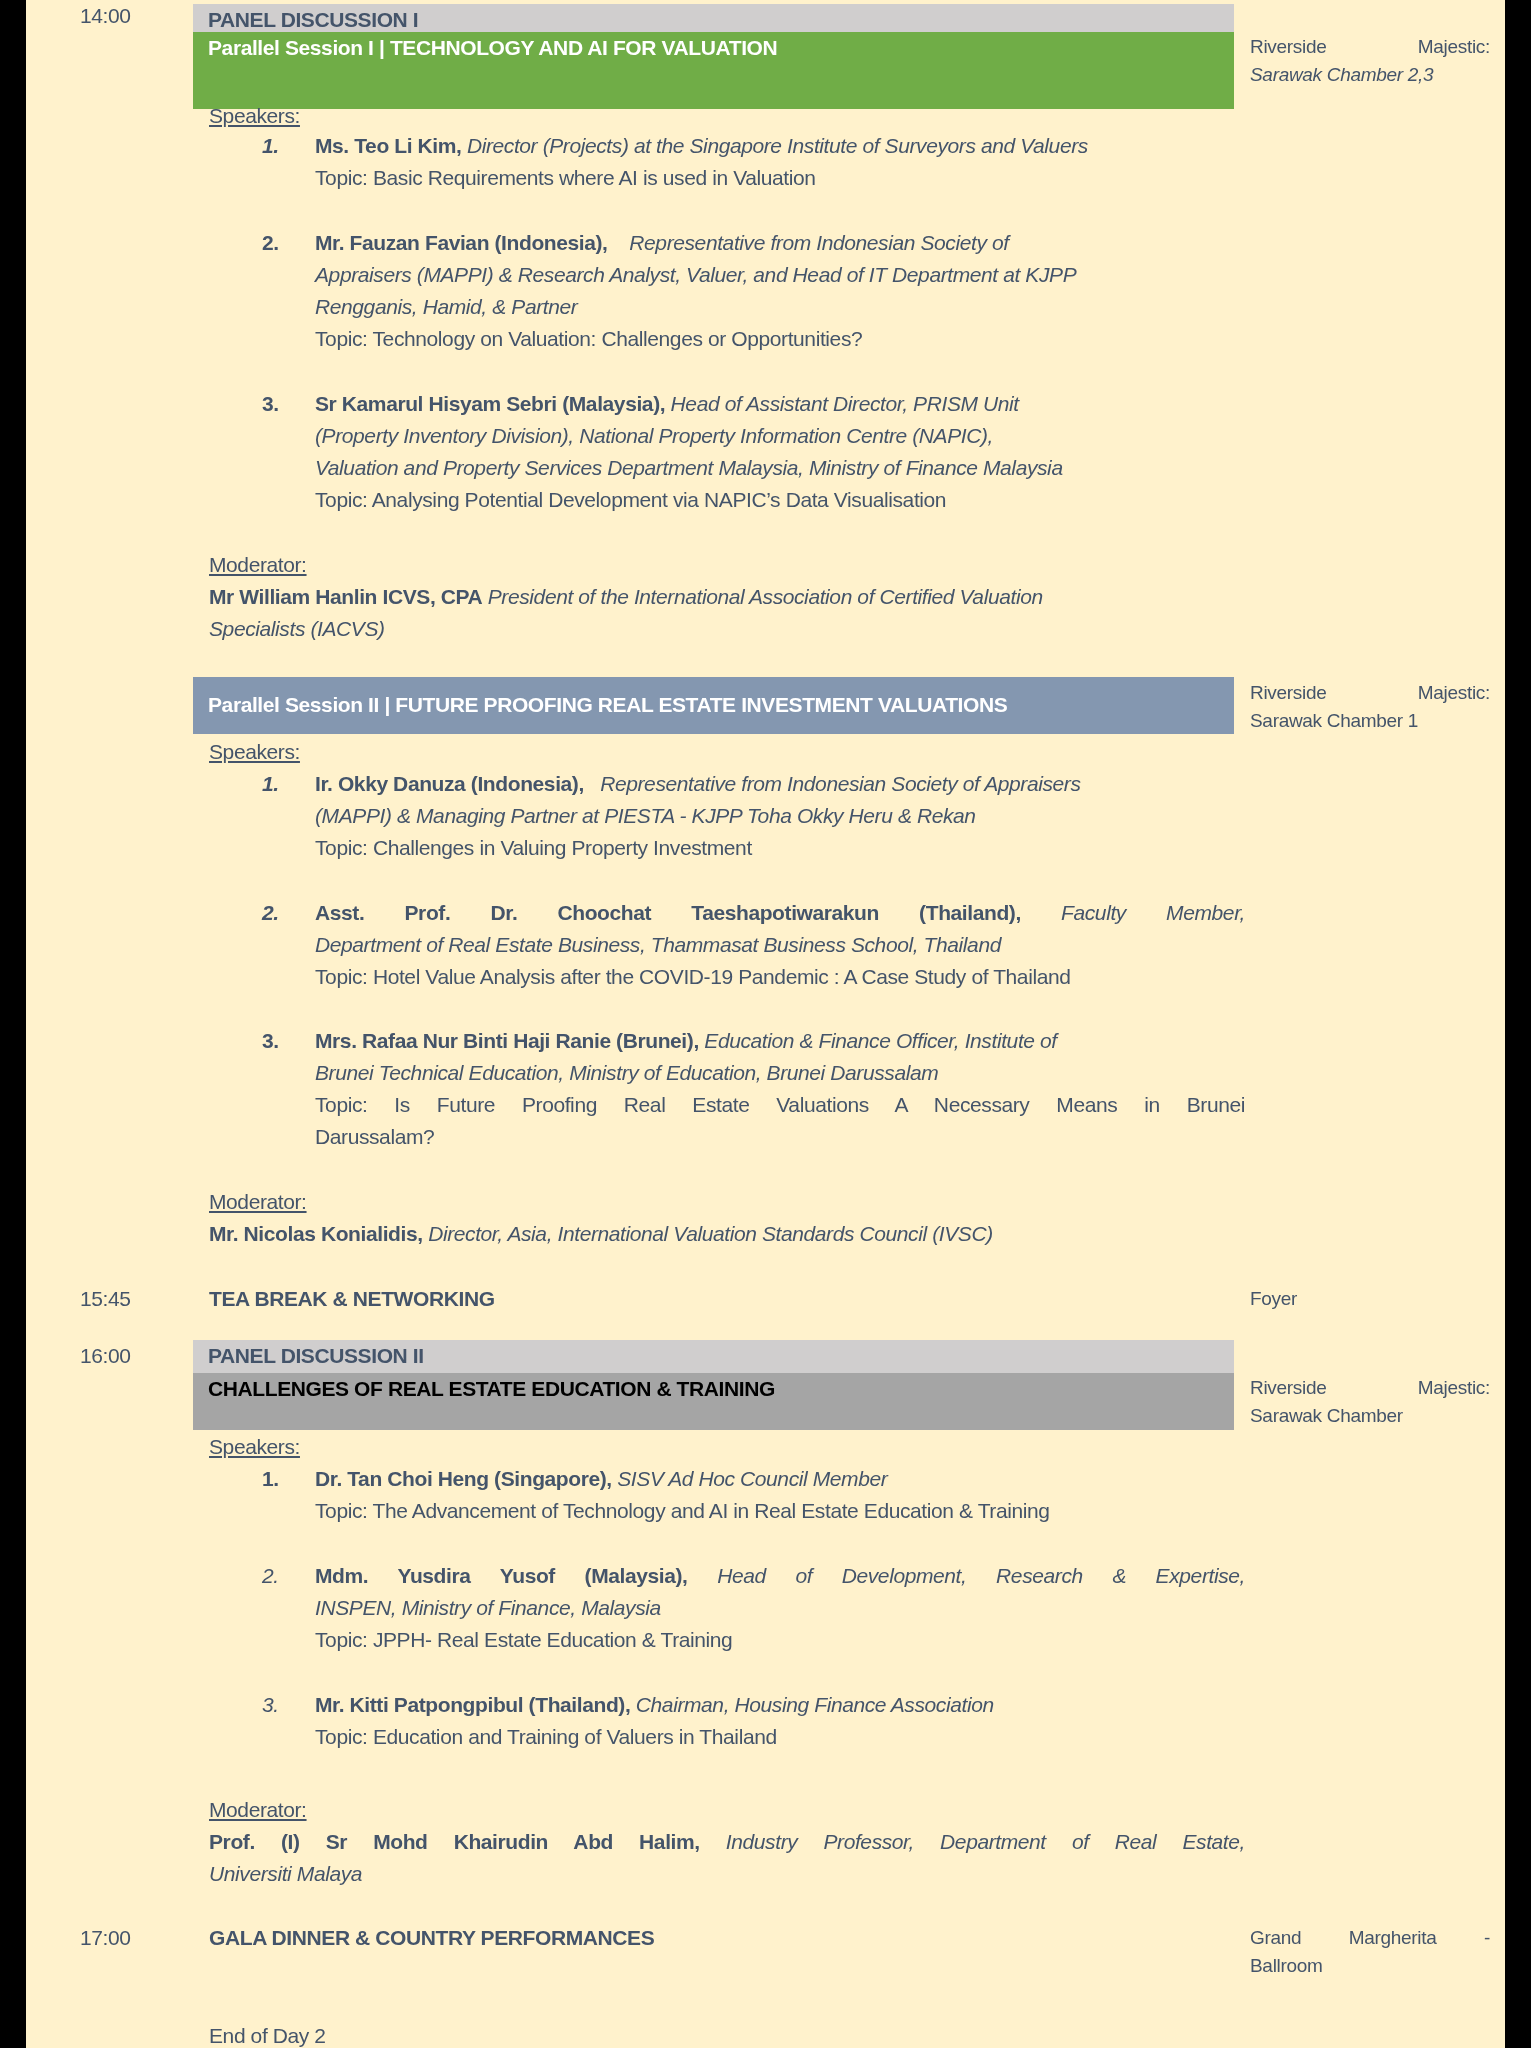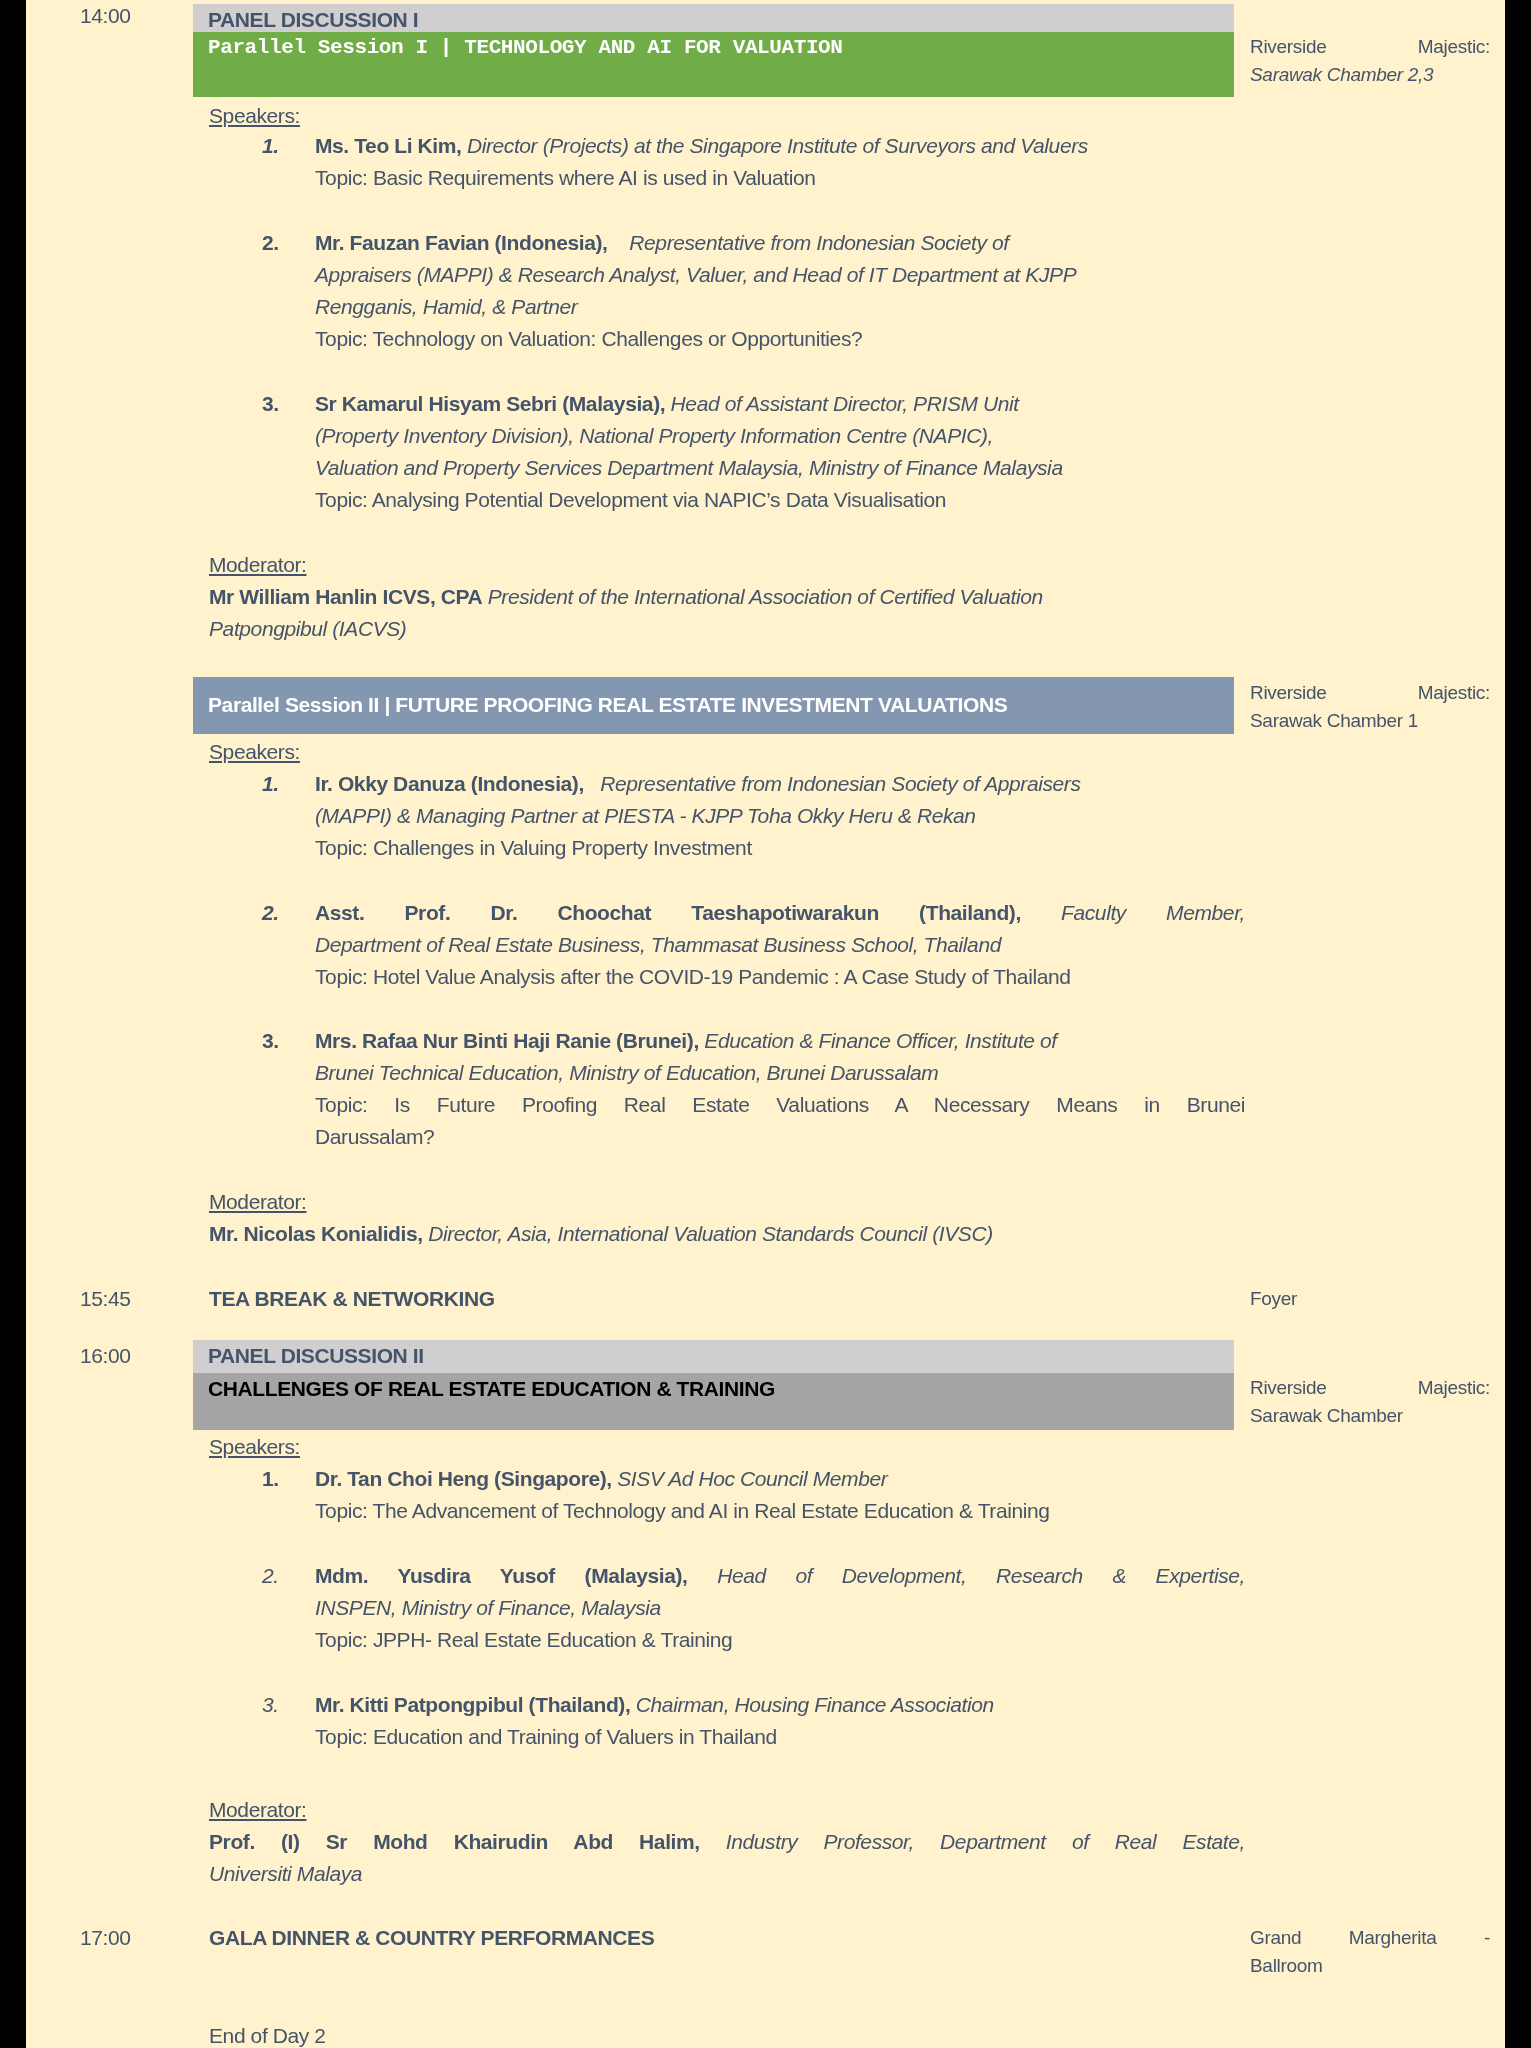--- a/index.html
+++ b/index.html
@@ -34,21 +34,21 @@
 </style>
 </head>
 <body>
 
 <div class="page">
 
   <div class="abs txt time" style="top:0;">14:00</div>
   <div class="abs bar gray-light" style="top:4px;height:44px;">
     <div class="bar-title">PANEL DISCUSSION I</div>
   </div>
-  <div class="abs bar green" style="top:32px;height:65px;font-family:Liberation Mono, monospace;">
+  <div class="abs bar green" style="top:32px;height:77px;">
     <div class="bar-title">Parallel Session I | TECHNOLOGY AND AI FOR VALUATION</div>
   </div>
   <div class="abs loc" style="top:33px;">
     <div class="row1">
         <span>Riverside</span>
         <span>Majestic:</span>
       </div>
     <div style="font-style:italic;">Sarawak Chamber 2,3</div>
   </div>
 
@@ -72,21 +72,21 @@
   <div class="abs txt body" style="top:388px;">
     <div><b>Sr Kamarul Hisyam Sebri (Malaysia),</b> <i>Head of Assistant Director, PRISM Unit</i></div>
     <div><i>(Property Inventory Division), National Property Information Centre (NAPIC),</i></div>
     <div><i>Valuation and Property Services Department Malaysia, Ministry of Finance Malaysia</i></div>
     <div>Topic:  Analysing Potential Development via NAPIC’s Data Visualisation</div>
   </div>
 
   <div class="abs txt label" style="top:549px;">Moderator:</div>
   <div class="abs txt mod" style="top:581px;">
     <div><b>Mr William Hanlin ICVS, CPA</b> <i>President of the International Association of Certified Valuation</i></div>
-    <div><i>Patpongpibul (IACVS)</i></div>
+    <div><i>Specialists (IACVS)</i></div>
   </div>
 
   <div class="abs bar bluegray" style="top:677px;height:57px;">
     <div class="bar-title" style="padding-top:12px;">Parallel Session II | FUTURE PROOFING REAL ESTATE INVESTMENT VALUATIONS</div>
   </div>
   <div class="abs loc" style="top:679px;">
     <div class="row1">
         <span>Riverside</span>
         <span>Majestic:</span>
       </div>

